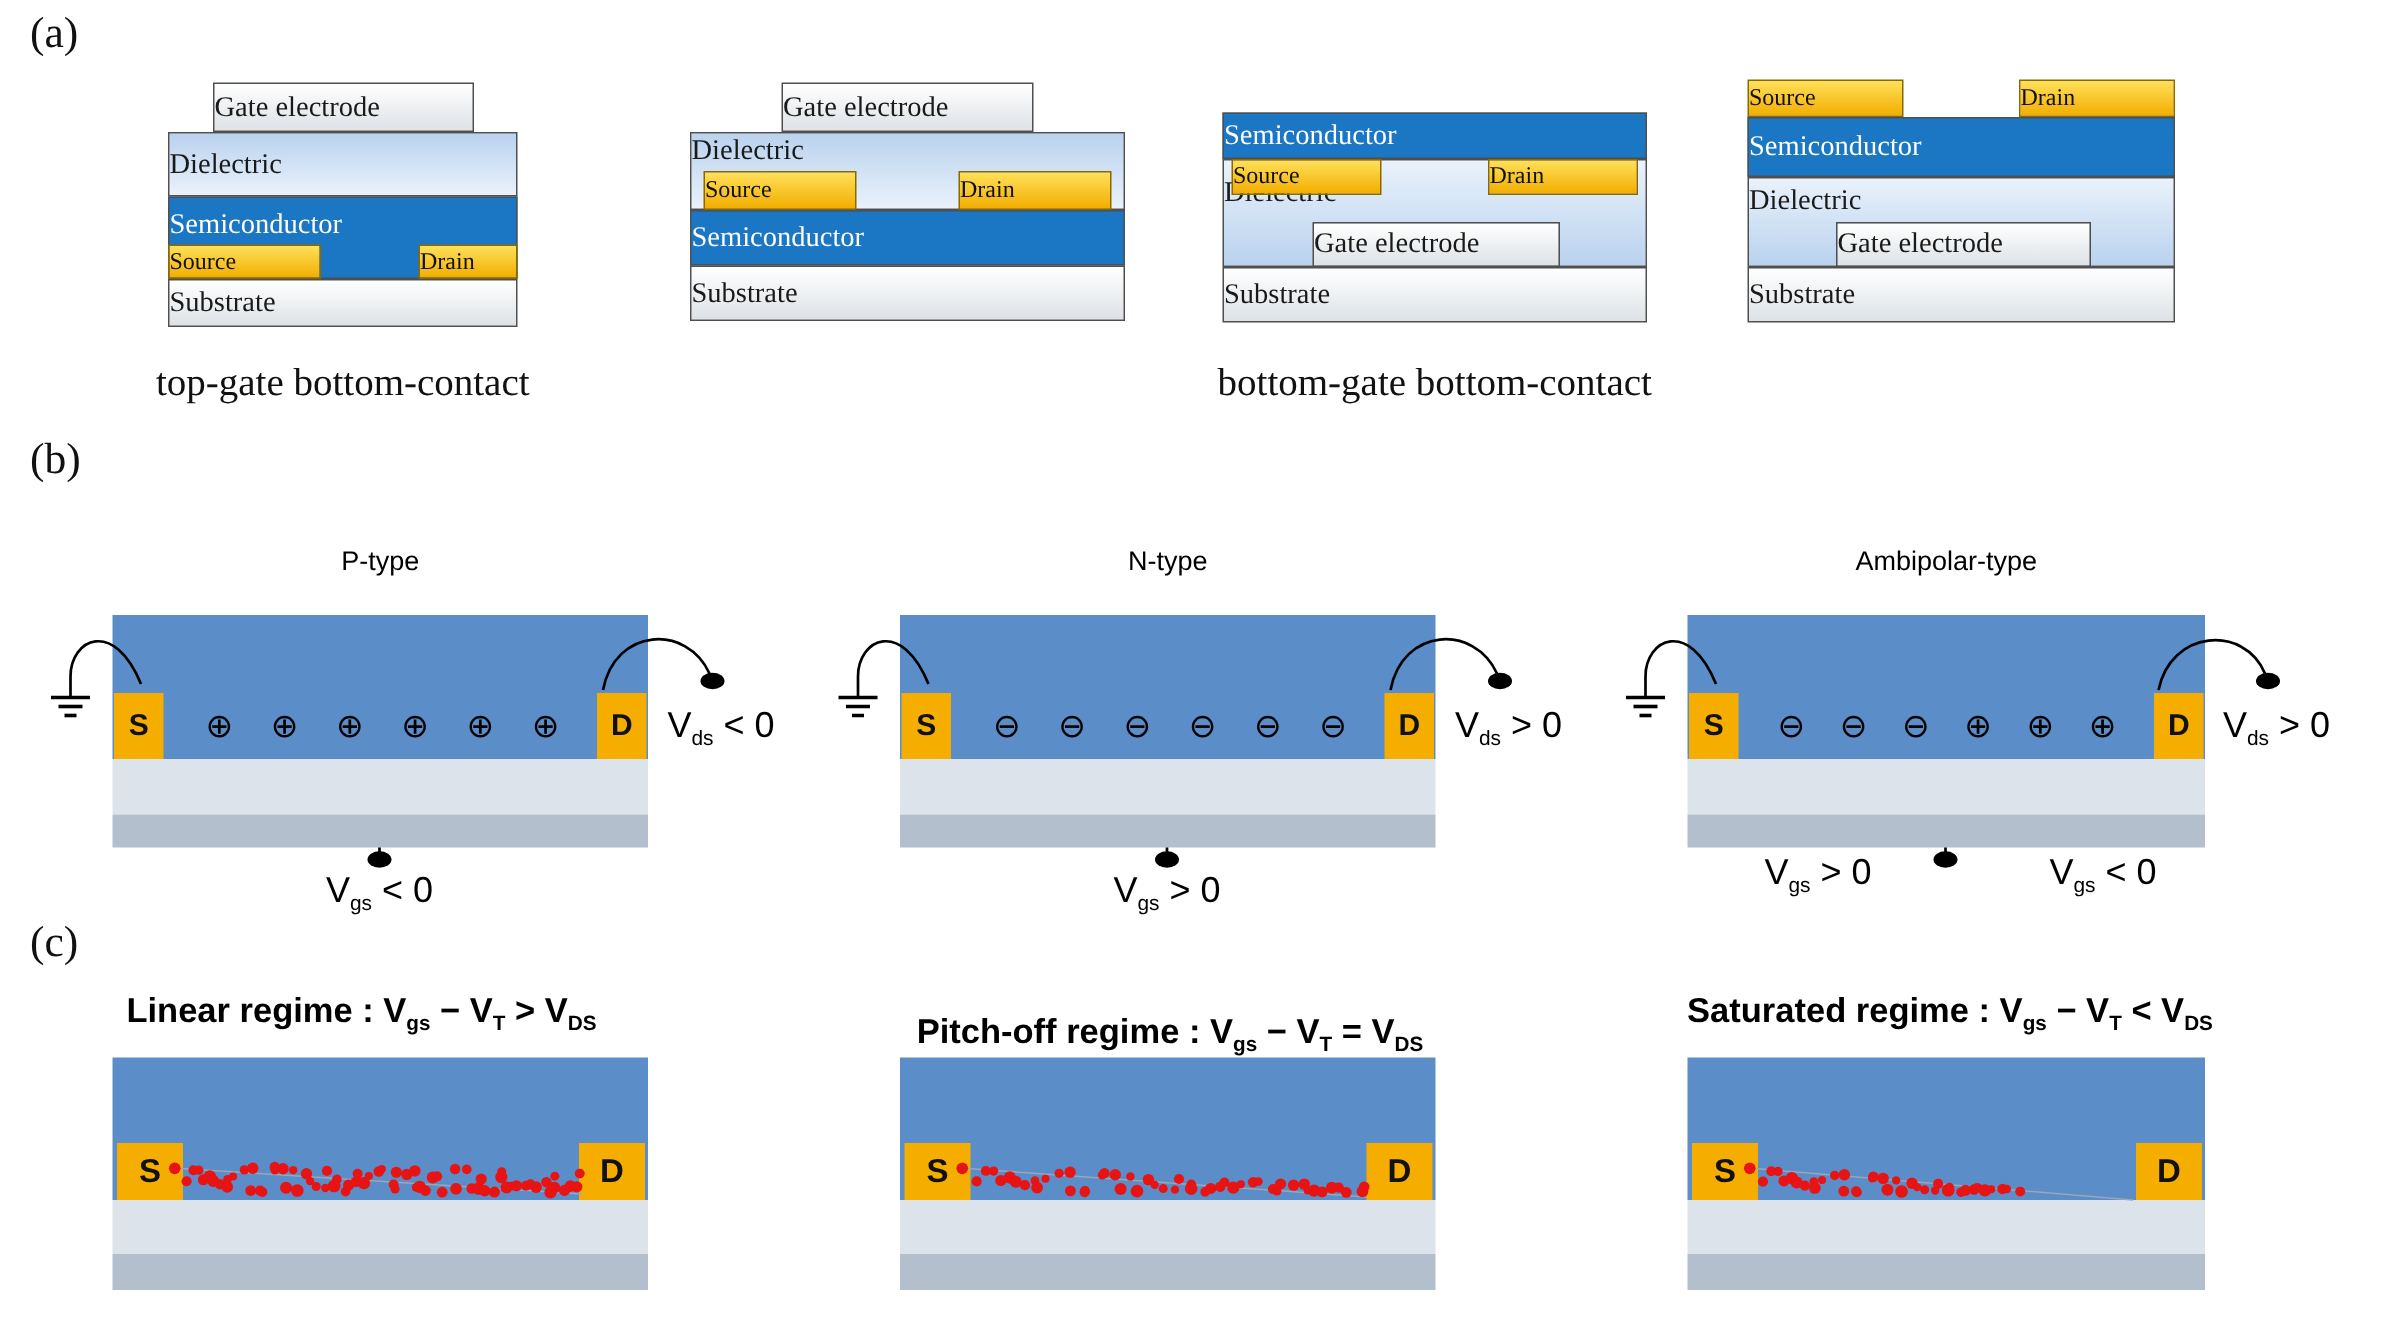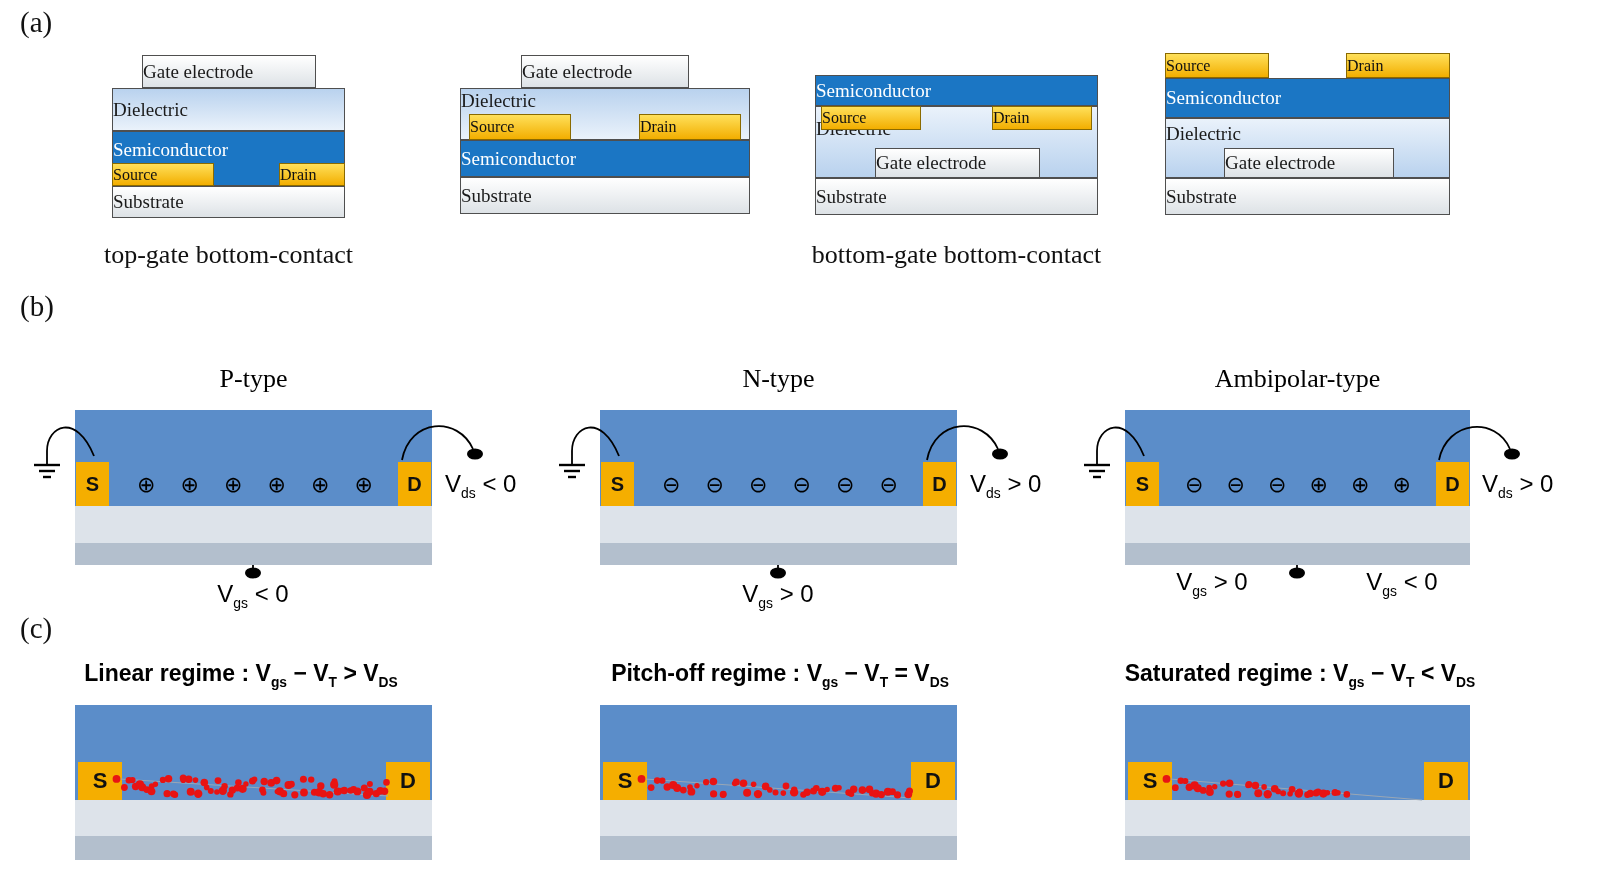--- a/index.html
+++ b/index.html
@@ -15,21 +15,21 @@
   .semiA{background:var(--semi_blue,#1b76c4);color:#fff;}
   .dielA{background:linear-gradient(180deg,#b9d2ee,#eaf2fb);}
   .dielB{background:linear-gradient(180deg,#eaf2fb,#b9d2ee);}
   .plate{background:linear-gradient(180deg,#ffffff,#dde2e6);}
   .gold{background:linear-gradient(180deg,#ffe05a,#f2ae00);border:1px solid #8a6a00;
         font-size:16px;color:#111;}
   .label-top{align-items:flex-start;}
   .dev-caption{position:absolute;font:26px "Liberation Serif",serif;color:#111;text-align:center;}
   
   .bpanel,.cpanel{position:absolute;}
-  .btitle{position:absolute;font-size:26px;font-weight:500;color:#000;text-align:center;font-family:Liberation Serif, serif;}
+  .btitle{position:absolute;font-size:18px;font-weight:500;color:#000;text-align:center;}
   .bsemi{position:absolute;background:var(--body_blue,#5b8dc9);}
   .bcontact{position:absolute;background:var(--contact_orange,#f5ae00);
             display:flex;align-items:center;justify-content:center;
             font-weight:bold;font-size:20px;color:#111;}
   .charges{position:absolute;display:flex;justify-content:space-evenly;align-items:center;}
   .charge{font:22px "DejaVu Sans",sans-serif;color:#000;}
   .gray1{position:absolute;background:var(--gray_dielectric,#dde3ea);}
   .gray2{position:absolute;background:var(--gray_gate,#b3bfcd);}
   .wires,.dots{position:absolute;left:0;top:0;pointer-events:none;}
   .wire{fill:none;stroke:#000;stroke-width:1.8;}
@@ -314,21 +314,21 @@
         <circle cx="349.9" cy="134.1" r="3.0" fill="#e81313"></circle>
         <circle cx="349.7" cy="141.7" r="3.9" fill="#e81313"></circle>
         <circle cx="356.3" cy="143.6" r="3.7" fill="#e81313"></circle>
         <circle cx="360.3" cy="140.8" r="3.9" fill="#e81313"></circle>
         <circle cx="364.6" cy="141.2" r="3.7" fill="#e81313"></circle>
         <circle cx="366.5" cy="132.4" r="3.3" fill="#e81313"></circle>
       </svg>
   </div>
 
   <div class="cpanel" style="left:545px;top:650px;width:530px;height:230px">
-    <div class="ctitle" style="left:55px;top:10px;width:360px"><span>Pitch-off regime : V</span><sub>gs</sub><span> − V</span><sub>T</sub><span> = V</span><sub>DS</sub></div>
+    <div class="ctitle" style="left:55px;top:24px;width:360px"><span>Pitch-off regime : V</span><sub>gs</sub><span> − V</span><sub>T</sub><span> = V</span><sub>DS</sub></div>
     <div class="bsemi" style="left:55px;top:55px;width:357px;height:95px"></div>
     <div class="ccontact" style="left:58px;top:112px;width:44px;height:38px">S</div>
     <div class="ccontact" style="left:366px;top:112px;width:44px;height:38px">D</div>
     <div class="gray1" style="left:55px;top:150px;width:357px;height:36px"></div>
     <div class="gray2" style="left:55px;top:186px;width:357px;height:24px"></div>
     <svg class="dots" width="530" height="230">
         <line x1="100" y1="129" x2="366" y2="148" stroke="#9aa7b5" stroke-width="1"></line>
         <circle cx="96.5" cy="128.9" r="3.9" fill="#e81313"></circle>
         <circle cx="106.1" cy="137.6" r="3.4" fill="#e81313"></circle>
         <circle cx="112.2" cy="130.6" r="3.3" fill="#e81313"></circle>

